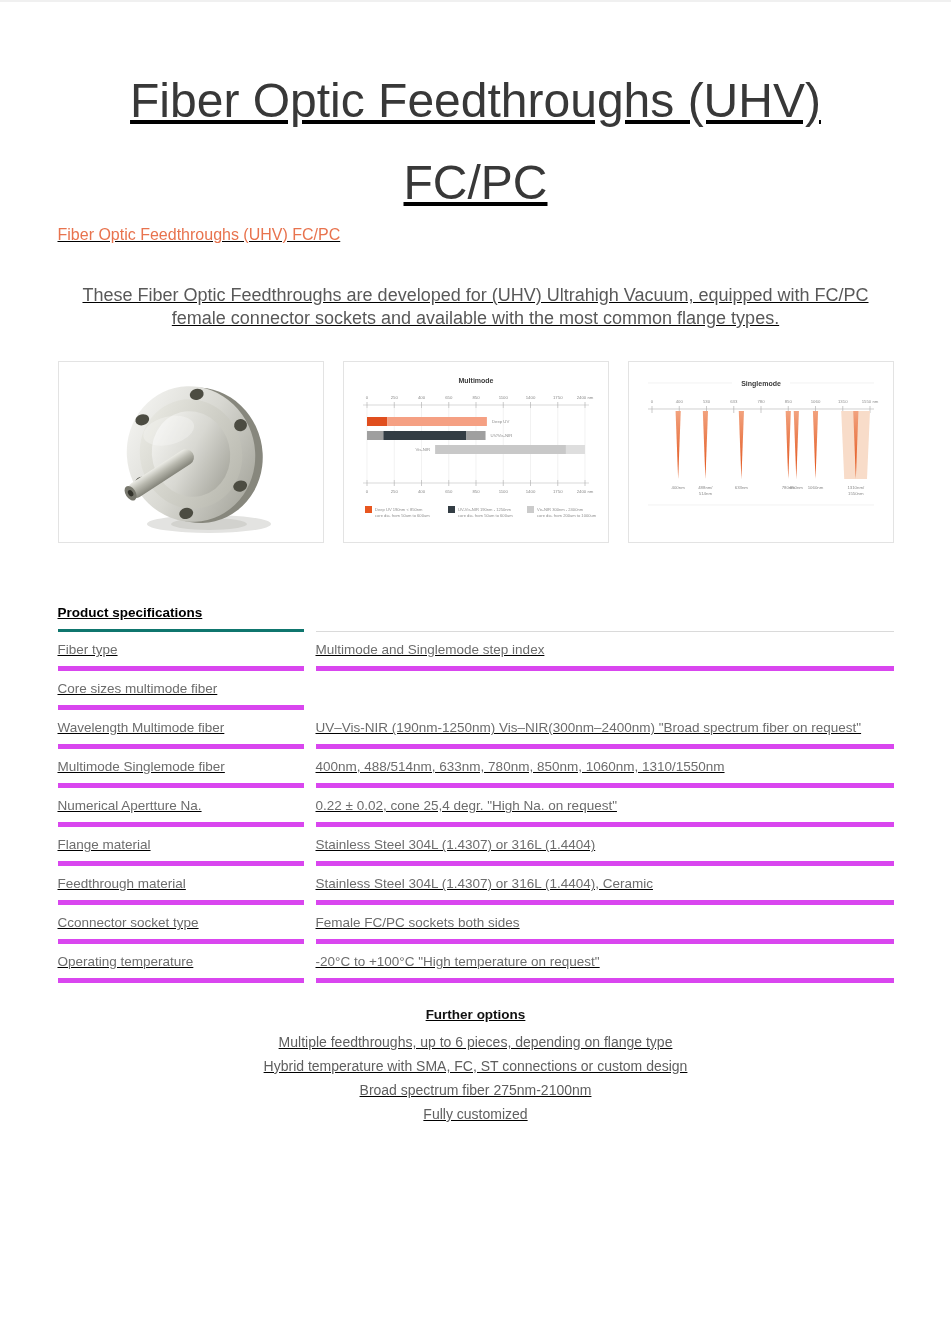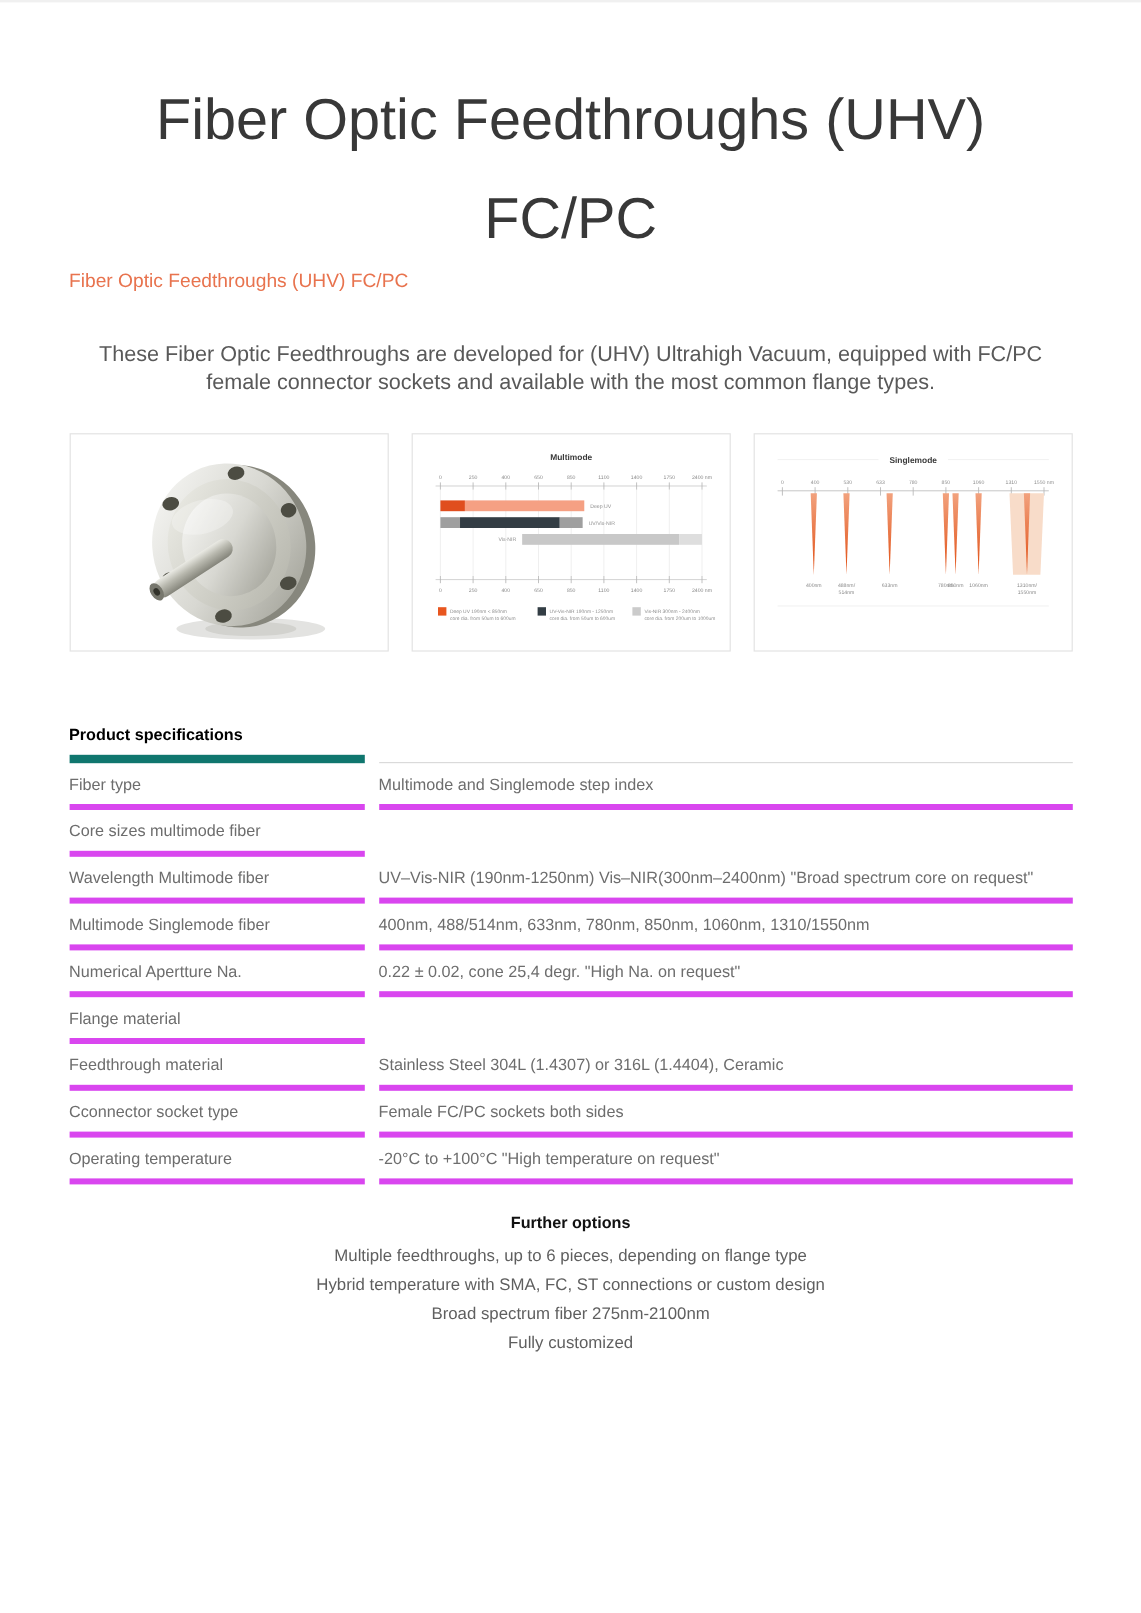--- a/index.html
+++ b/index.html
@@ -3,21 +3,21 @@
 <meta charset="utf-8">
 <style>
   html,body{margin:0;padding:0;background:#fff;}
   body{
     width:951px;height:1344px;
     font-family:"Liberation Sans", sans-serif;
     border-top:2px solid #f0f0f0;
     box-sizing:border-box;
     overflow:hidden;
   }
-  .content{width:836px;margin:0 auto;}
+  .content{width:836px;margin:0 auto;text-decoration:underline;}
   h1.title{
     margin:58px 0 0;text-align:center;
     font-size:48px;font-weight:300;color:#383838;
     line-height:82px;letter-spacing:0;
   }
   h1.title span{display:block;}
   h2.subtitle{
     margin:2px 0 0;text-align:left;
     font-size:16px;font-weight:400;color:#e8734e;
   }
@@ -32,21 +32,21 @@
     box-sizing:border-box;
     display:flex;align-items:center;justify-content:center;
     overflow:hidden;
   }
   .card svg{display:block;}
   .spec{margin-top:62px;}
   .spec-row{display:flex;}
   .spec-cell-l{width:246px;}
   .spec-cell-r{flex:1;margin-left:12px;}
   .spec-head .spec-cell-l{
-    border-bottom:7px solid #0f766e;padding-bottom:9px;
+    border-bottom:3px solid #0f766e;padding-bottom:9px;
     font-weight:bold;font-size:13.5px;color:#000;
   }
   .spec-head .spec-cell-r{border-bottom:1px solid #dadada;}
   .spec-row.data .spec-cell-l,
   .spec-row.data .spec-cell-r{
     padding:10px 0 9px;border-bottom:5px solid #d946ef;
     font-size:13.5px;color:#6d6d6d;
   }
   .spec-row.data.last .spec-cell-l,
   .spec-row.data.last .spec-cell-r{border-bottom:none;}
@@ -248,32 +248,33 @@
     <div id="spec-rows">
         <div class="spec-row data">
           <div class="spec-cell-l">Fiber type</div>
           <div class="spec-cell-r">Multimode and Singlemode step index</div>
         </div>
         <div class="spec-row data">
           <div class="spec-cell-l">Core sizes multimode fiber</div>
         </div>
         <div class="spec-row data">
           <div class="spec-cell-l">Wavelength Multimode fiber</div>
-          <div class="spec-cell-r">UV–Vis-NIR (190nm-1250nm)  Vis–NIR(300nm–2400nm) "Broad spectrum core on request"</div>
+          <div class="spec-cell-r">UV–Vis-NIR (190nm-1250nm)  Vis–NIR(300nm–2400nm) "Broad spectrum fiber on request"</div>
         </div>
         <div class="spec-row data">
           <div class="spec-cell-l">Multimode Singlemode fiber</div>
           <div class="spec-cell-r">400nm, 488/514nm, 633nm, 780nm, 850nm, 1060nm, 1310/1550nm</div>
         </div>
         <div class="spec-row data">
           <div class="spec-cell-l">Numerical Apertture Na.</div>
           <div class="spec-cell-r">0.22 ± 0.02, cone 25,4 degr. "High Na. on request"</div>
         </div>
         <div class="spec-row data">
           <div class="spec-cell-l">Flange material</div>
+          <div class="spec-cell-r">Stainless Steel 304L (1.4307) or 316L (1.4404)</div>
         </div>
         <div class="spec-row data">
           <div class="spec-cell-l">Feedthrough material</div>
           <div class="spec-cell-r">Stainless Steel 304L (1.4307) or 316L (1.4404), Ceramic</div>
         </div>
         <div class="spec-row data">
           <div class="spec-cell-l">Cconnector socket type</div>
           <div class="spec-cell-r">Female FC/PC sockets both sides</div>
         </div>
         <div class="spec-row data">

